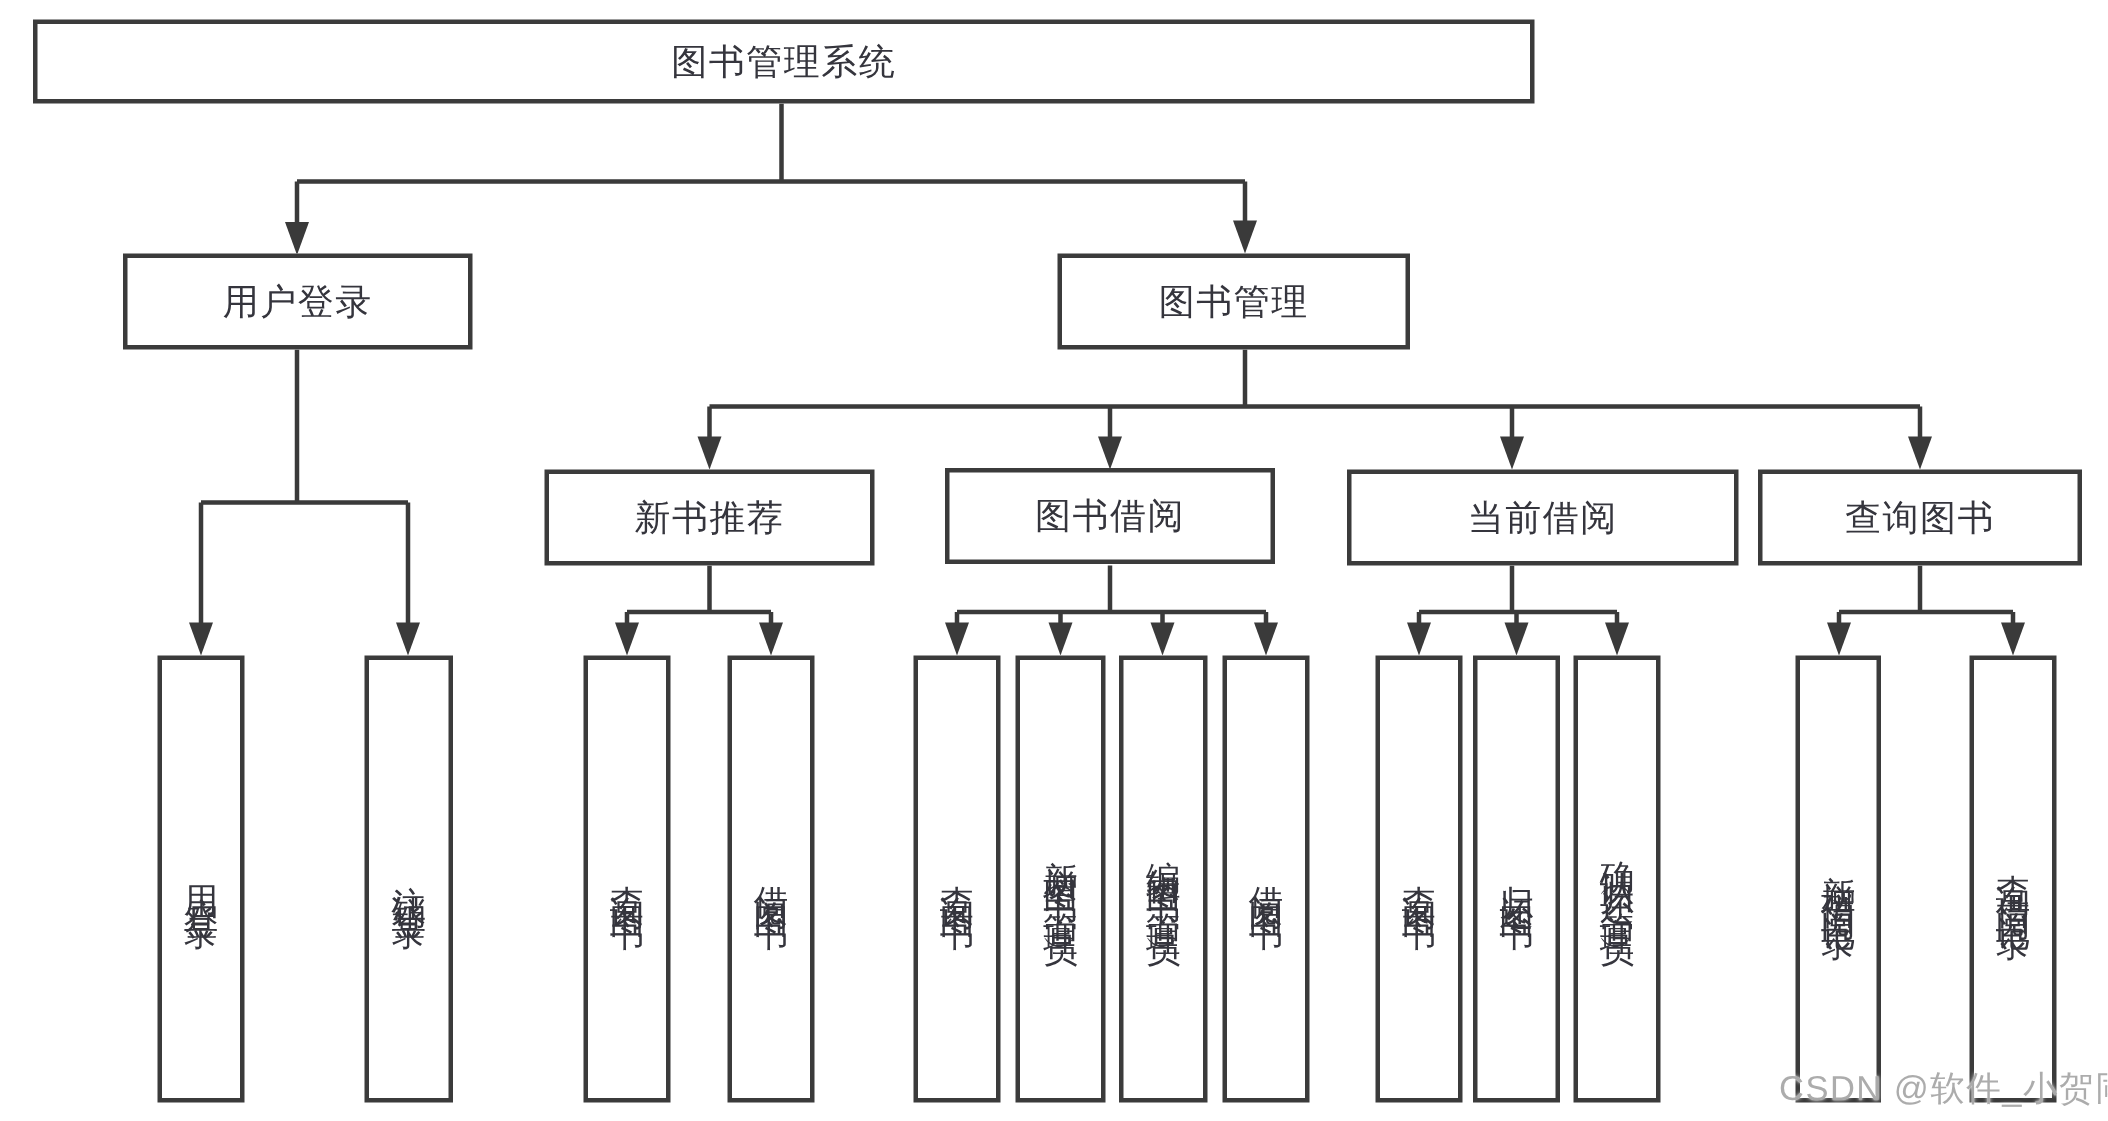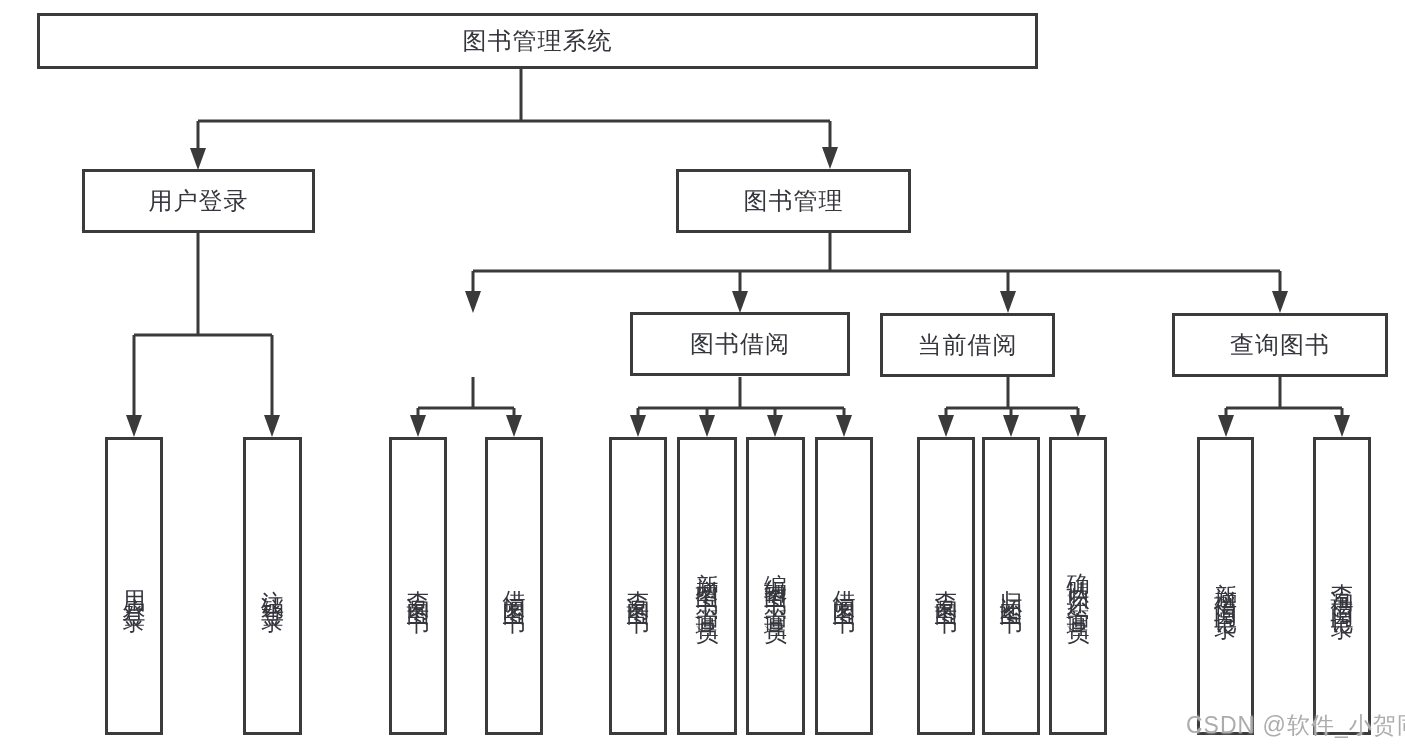--- a/index.html
+++ b/index.html
@@ -88,35 +88,38 @@
       <polygon points="775,437 767,415 783,415"></polygon>
       <polygon points="844,437 836,415 852,415"></polygon>
       <polygon points="946,437 938,415 954,415"></polygon>
       <polygon points="1011,437 1003,415 1019,415"></polygon>
       <polygon points="1078,437 1070,415 1086,415"></polygon>
       <polygon points="1226,437 1218,415 1234,415"></polygon>
       <polygon points="1342,437 1334,415 1350,415"></polygon>
     </g>
   </svg>
 
-  <div class="node" style="left:37px;top:13px;width:1001px;height:56px">
+  <div class="node" style="left:22px;top:13px;width:1001px;height:56px">
     <span class="lbl">图书管理系统</span>
   </div>
 
   <div class="node" style="left:82px;top:169px;width:233px;height:64px">
     <span class="lbl">用户登录</span>
   </div>
-  <div class="node" style="left:676px;top:169px;width:235px;height:64px">
+  <div class="node" style="left:705px;top:169px;width:235px;height:64px">
     <span class="lbl">图书管理</span>
   </div>
 
+  <div class="node" style="left:363px;top:313px;width:220px;height:64px">
+    <span class="lbl">新书推荐</span>
+  </div>
   <div class="node" style="left:630px;top:312px;width:220px;height:64px">
     <span class="lbl">图书借阅</span>
   </div>
-  <div class="node" style="left:880px;top:313px;width:175px;height:64px">
+  <div class="node" style="left:898px;top:313px;width:261px;height:64px">
     <span class="lbl">当前借阅</span>
   </div>
   <div class="node" style="left:1172px;top:313px;width:216px;height:64px">
     <span class="lbl">查询图书</span>
   </div>
 
   <div class="node vert" style="left:105px;top:437px;width:58px;height:298px">
     <span class="lbl">用户登录</span>
   </div>
   <div class="node vert" style="left:243px;top:437px;width:59px;height:298px">

